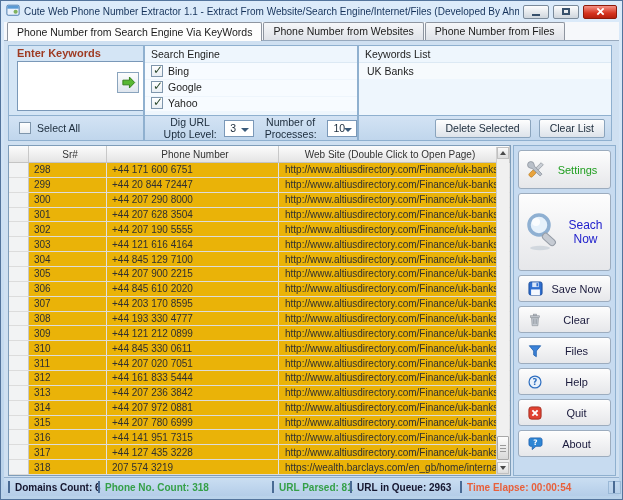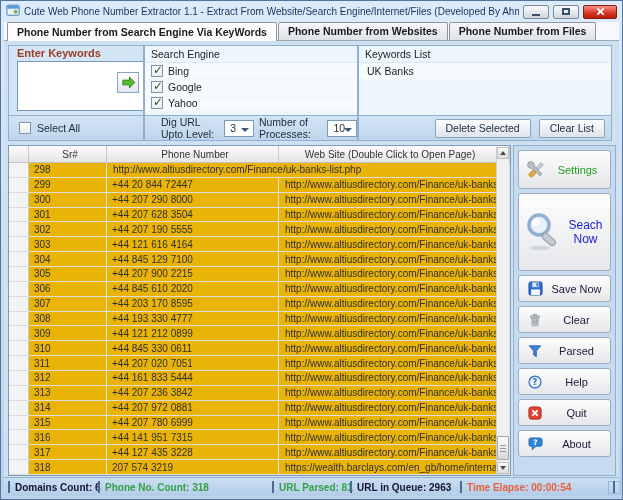--- a/index.html
+++ b/index.html
@@ -18,21 +18,21 @@
     justify-content:center;}
   .winbtn.close{width:34px;background:linear-gradient(#f49186,#d6331f 60%,#b6200e);
     border-color:#8d1a0b;}
   .glyph-min{width:8px;height:2px;background:#37506b;margin-top:6px;}
   .glyph-max{width:8px;height:7px;border:2px solid #37506b;}
 
   
   .inner{position:absolute;left:3px;right:3px;top:21px;bottom:3px;background:#cfe0f1;}
   .tabstrip{position:absolute;left:0;right:0;top:0;height:19px;background:#f6f8fb;
     border-bottom:1px solid #97a9bd;display:flex;align-items:flex-end;padding-left:3px;}
-  .tab{font-size:10.5px;font-weight:bold;color:#1a1a1a;padding:2px 9px 3px 9px;
+  .tab{font-size:10.5px;font-weight:normal;color:#1a1a1a;padding:2px 9px 3px 9px;
     border:1px solid #8e95a0;border-bottom:none;border-radius:2px 2px 0 0;
     background:linear-gradient(#f6f7f9,#dfe2e8);margin-right:1px;white-space:nowrap;}
   .tab.active{background:#fdfdfd;padding-top:3px;position:relative;z-index:2;
     margin-bottom:-1px;}
 
   .main{position:absolute;left:0;right:0;top:19px;bottom:0;background:#cfe0f1;}
 
   
   .panels{position:absolute;left:4px;top:4px;width:604px;height:96px;display:grid;
     grid-template-columns:136px 214px 1fr;grid-template-rows:71px 25px;}
@@ -50,21 +50,21 @@
   .strip.sel-all{padding-left:10px;gap:6px;}
 
   .kw-panel{background:#d4e5f5;position:relative;}
   .kw-title{font-size:11px;font-weight:bold;padding:1px 0 0 8px;}
   .kw-textarea{position:absolute;left:8px;top:15px;width:178px;height:50px;resize:none;
     border:1px solid #7a98b8;background:#fff;font-size:10.5px;
     font-family:"Liberation Sans","DejaVu Sans",sans-serif;}
   .kw-add{position:absolute;right:4px;top:26px;width:22px;height:21px;
     border:1px solid #8aa4bd;background:linear-gradient(#fdfdfd,#dfe6ee);
     display:flex;align-items:center;justify-content:center;}
-  .strip.options{gap:5px;padding-left:16px;}
+  .strip.options{gap:5px;padding-left:16px;text-align:center;}
   .combo{width:44px;height:17px;border:1px solid #7a98b8;background:#fff;display:flex;
     align-items:center;font-size:10.5px;padding-left:5px;position:relative;}
   .combo .arr{position:absolute;right:4px;top:7px;width:0;height:0;
     border-left:4px solid transparent;border-right:4px solid transparent;
     border-top:4px solid #3a5a7a;}
   .kwlist-rows{background:repeating-linear-gradient(#f6fafd 0 16px,#eef4fa 16px 17px);}
   .kwlist-item{font-size:10.5px;color:#1d1d1d;padding:2px 8px;height:16px;}
   .strip.list-actions{justify-content:flex-end;gap:8px;padding-right:6px;}
   .mini-btn{height:19px;border:1px solid #8aa4bd;border-radius:2px;
     background:linear-gradient(#fefefe,#dde3ea);font-size:10.5px;color:#1a2a3a;
@@ -230,20 +230,21 @@
         <div class="thead">
           <div class="hc col-hdr"></div>
           <div class="hc col-sr">Sr#</div>
           <div class="hc col-ph">Phone Number</div>
           <div class="hc col-url">Web Site (Double Click to Open Page)</div>
         </div>
         <div class="tbody">
             <div class="trow">
               <div class="col-hdr"></div>
               <div class="col-sr">298</div>
+              <div class="col-ph">+44 171 600 6751</div>
               <div class="col-url">http://www.altiusdirectory.com/Finance/uk-banks-list.php</div>
             </div>
             <div class="trow">
               <div class="col-hdr"></div>
               <div class="col-sr">299</div>
               <div class="col-ph">+44 20 844 72447</div>
               <div class="col-url">http://www.altiusdirectory.com/Finance/uk-banks-list.php</div>
             </div>
             <div class="trow">
               <div class="col-hdr"></div>
@@ -422,21 +423,21 @@
           </span>
           <span class="lbl" style="color: rgb(26, 26, 60);">Clear</span>
         </div>
 
         <div class="action-btn btn-sm">
           <span class="ic" style="width:24px">
             <svg width="14" height="14" viewBox="0 0 16 16">
                 <path d="M1.5 2 h13 l-5 6 v6.5 l-3 -2 v-4.5 z" fill="#3b82d8" stroke="#1c5cab" stroke-width="0.9"></path>
               </svg>
           </span>
-          <span class="lbl" style="color: rgb(26, 26, 60);">Parsed</span>
+          <span class="lbl" style="color: rgb(26, 26, 60);">Files</span>
         </div>
 
         <div class="action-btn btn-sm">
           <span class="ic" style="width:24px">
             <svg width="14" height="14" viewBox="0 0 16 16">
                 <circle cx="8" cy="8" r="6.8" fill="#e8f1fb" stroke="#2f6fc0" stroke-width="1.4"></circle>
                 <text x="8" y="11.6" font-size="9.5" font-weight="bold" fill="#2f6fc0" text-anchor="middle" font-family="DejaVu Sans, sans-serif">?</text>
               </svg>
           </span>
           <span class="lbl" style="color: rgb(26, 26, 60);">Help</span>

